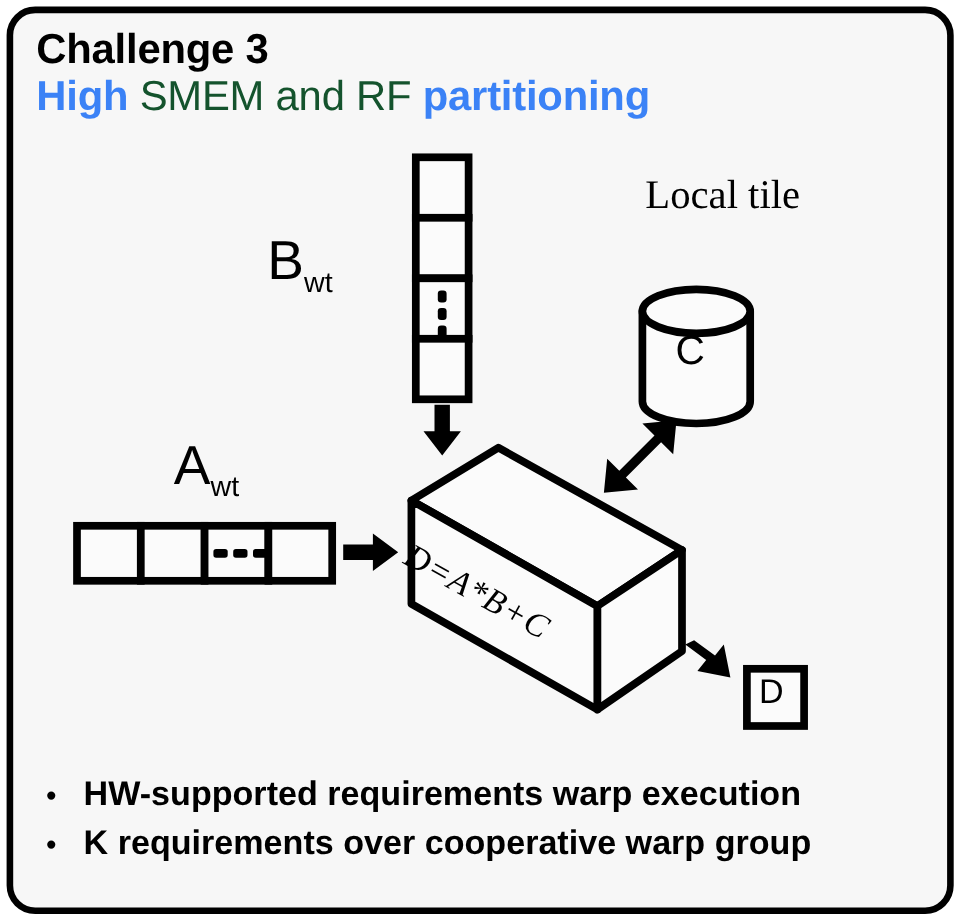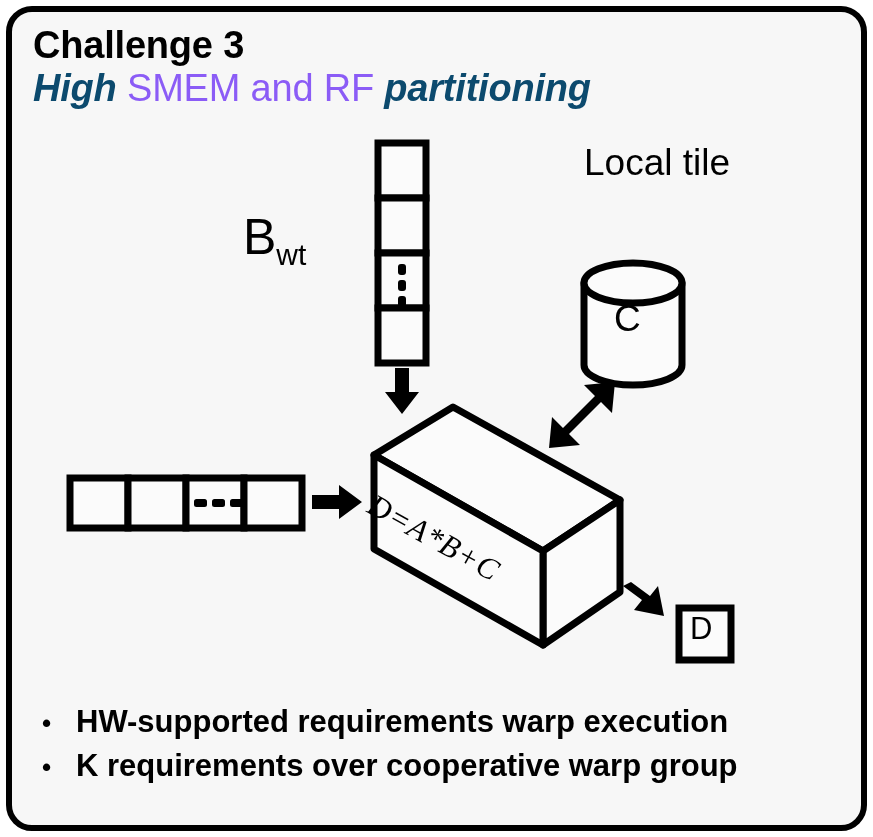--- a/index.html
+++ b/index.html
@@ -46,22 +46,22 @@
     color: #000000;
     line-height: 1.12;
     letter-spacing: -0.2px;
   }
   .title-line2 {
     font-size: 38px;
     line-height: 1.12;
     letter-spacing: -0.2px;
     white-space: nowrap;
   }
-  .t-red  { color: #0c4a6e; font-weight: bold; font-style: italic; }
-  .t-black{ color: #8b5cf6; font-weight: normal; }
+  .t-red  { color: #3b82f6; font-weight: bold; }
+  .t-black{ color: #14532d; font-weight: normal; }
 
   
   #diagram {
     position: absolute;
     left: 0;
     top: 0;
     width: 873px;
     height: 837px;
     pointer-events: none;
   }
@@ -75,29 +75,30 @@
   .lbl-b {
     left: 243px; top: 212px;
     font-size: 50px;
     line-height: 1;
   }
   .lbl-a {
     left: 158px; top: 398px;
     font-size: 50px;
     line-height: 1;
   }
-  .sub { font-size: 30px; }
+  .sub { font-size: 26px; }
 
   .lbl-buffer {
-    left: 592px; top: 142px;
+    left: 592px; top: 157px;
     width: 250px;
     margin-left: -60px;
     font-size: 37px;
     line-height: 1.13;
     text-align: center;
+    font-family: Liberation Serif, serif;
   }
   .lbl-cyl-c {
     left: 614px; top: 300px;
     font-size: 37px;
     line-height: 1;
   }
   .lbl-tensor {
     left: 266px; top: 578px;
     width: 186px;
     font-size: 37px;
@@ -214,20 +215,21 @@
       <path d="M 549 448 L 552 417 L 563 428 L 595 396 L 584 385 L 615 382 L 612 413 L 601 402 L 569 434 L 580 445 Z" fill="#000"></path>
     </g>
 
     <g>
       <path d="M 631 582 L 650 596 L 658 586 L 664 616 L 634 610 L 642 600 L 623 586 Z" fill="#000"></path>
     </g>
   </svg>
 
   <div class="lbl lbl-b"><span>B</span><sub class="sub">wt</sub></div>
 
+  <div class="lbl lbl-a"><span>A</span><sub class="sub">wt</sub></div>
 
   <div class="lbl lbl-buffer">
     <div>Local tile</div>
   </div>
 
   <div class="lbl lbl-cyl-c">C</div>
 
   <div class="lbl lbl-eq">D=A*B+C</div>
 
 

